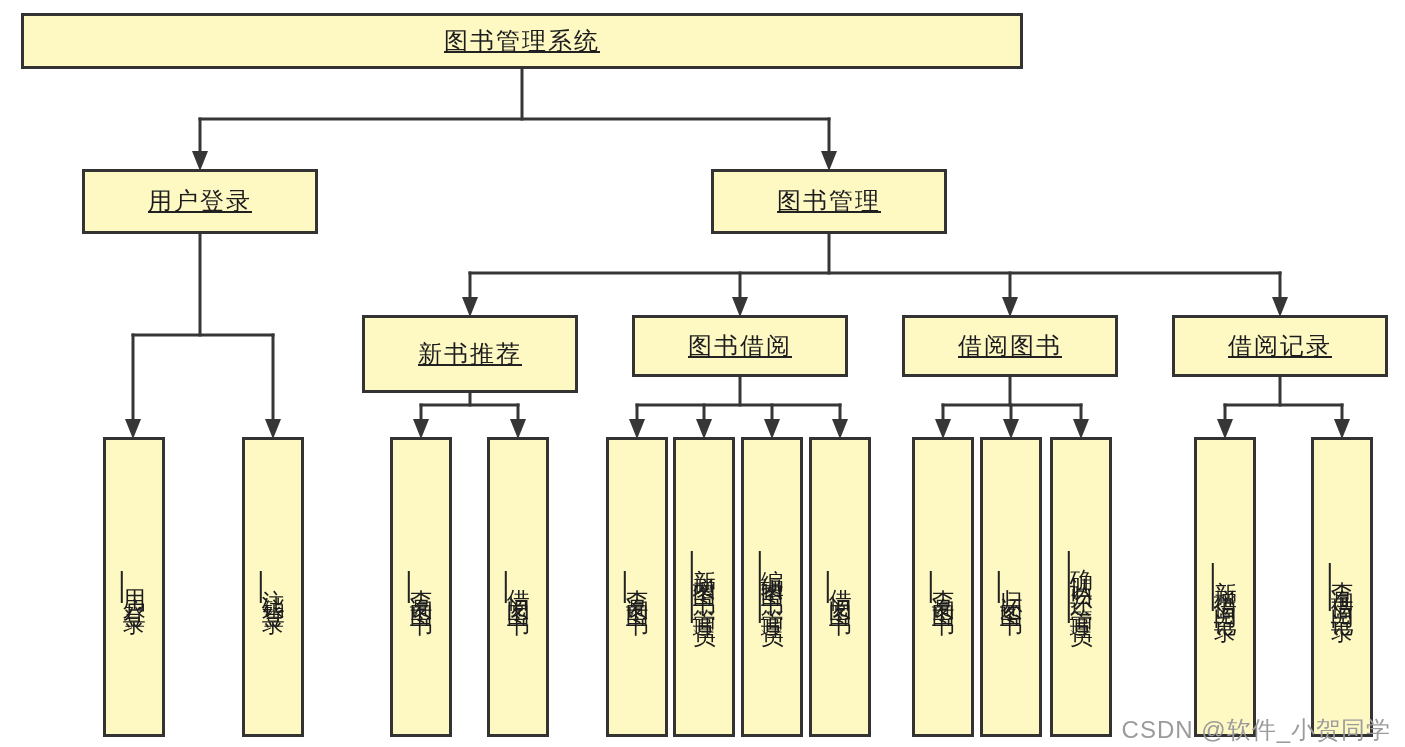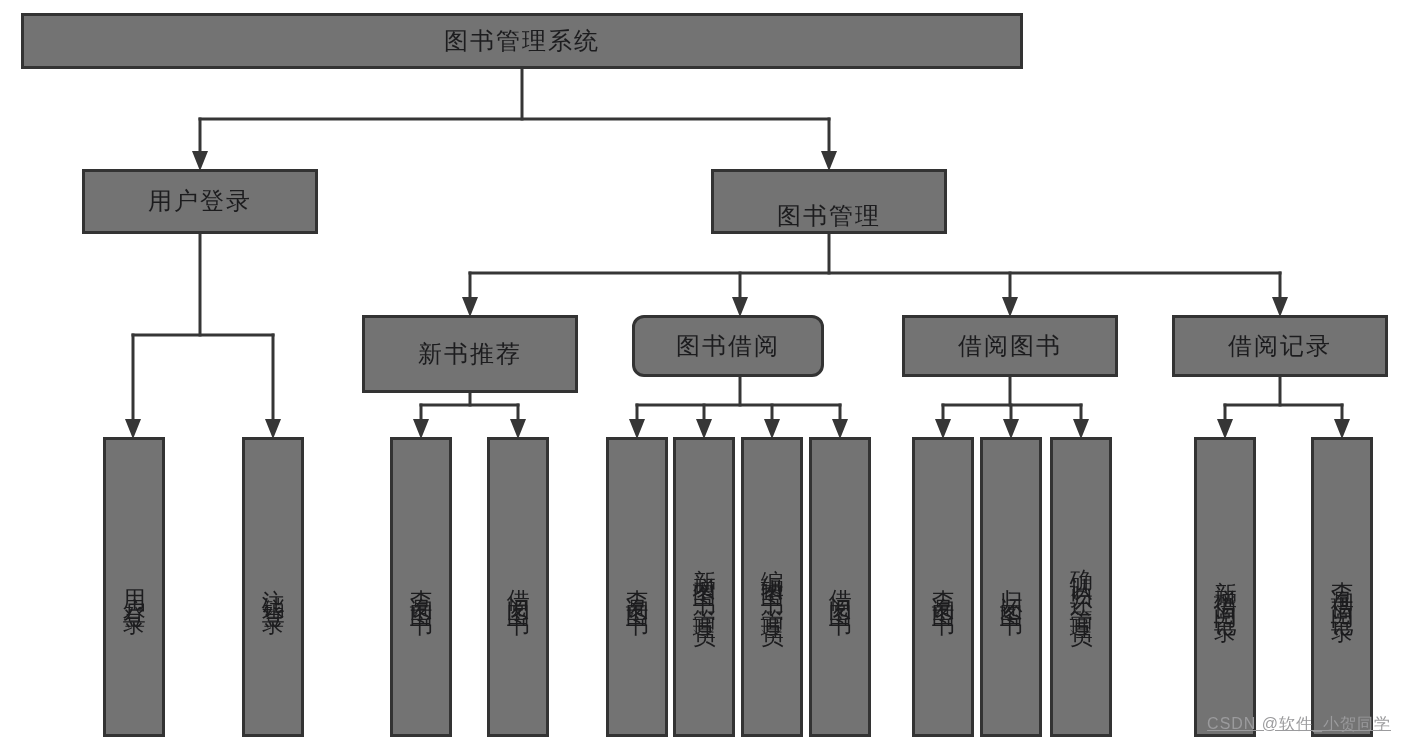--- a/index.html
+++ b/index.html
@@ -24,50 +24,50 @@
     stroke-linecap: square;
   }
   svg.connectors path.head {
     fill: #363636;
     stroke: none;
   }
   .box {
     position: absolute;
     box-sizing: border-box;
     border: 3px solid #333333;
-    background: #737373;
+    background: #fef9c3;
     display: flex;
     align-items: center;
     justify-content: center;
     text-align: center;
+    text-decoration: underline;
   }
   .box .lbl {
     font-size: 24px;
     letter-spacing: 2px;
     color: #1c1c1e;
     white-space: nowrap;
     line-height: 1.2;
   }
   .box.v .lbl {
     writing-mode: vertical-rl;
     text-orientation: mixed;
     font-size: 23px;
     letter-spacing: 8px;
     line-height: 1.2;
     white-space: nowrap;
   }
   .watermark {
     position: absolute;
     right: 14px;
     top: 714px;
-    font-size: 16px;
+    font-size: 24px;
     letter-spacing: 1px;
     color: #9b9b9d;
     white-space: nowrap;
-    text-decoration: underline;
   }
 </style>
 </head>
 <body>
 
 <div class="canvas">
 
   <svg class="connectors" viewBox="0 0 1405 747" aria-hidden="true">
     <g>
       <path class="wire" d="M522 68 V119"></path>
@@ -137,28 +137,28 @@
     </g>
   </svg>
 
   <div class="box" style="left:21px; top:13px; width:1002px; height:56px;">
     <span class="lbl">图书管理系统</span>
   </div>
 
   <div class="box" style="left:82px; top:169px; width:236px; height:65px;">
     <span class="lbl">用户登录</span>
   </div>
-  <div class="box" style="left:711px; top:169px; width:236px; height:65px;align-items:flex-end;">
+  <div class="box" style="left:711px; top:169px; width:236px; height:65px;">
     <span class="lbl">图书管理</span>
   </div>
 
   <div class="box" style="left:362px; top:315px; width:216px; height:78px;">
     <span class="lbl">新书推荐</span>
   </div>
-  <div class="box" style="left:632px; top:315px; width:192px; height:62px;border-radius:12px;">
+  <div class="box" style="left:632px; top:315px; width:216px; height:62px;">
     <span class="lbl">图书借阅</span>
   </div>
   <div class="box" style="left:902px; top:315px; width:216px; height:62px;">
     <span class="lbl">借阅图书</span>
   </div>
   <div class="box" style="left:1172px; top:315px; width:216px; height:62px;">
     <span class="lbl">借阅记录</span>
   </div>
 
   <div class="box v" style="left:103px; top:437px; width:62px; height:300px;">

